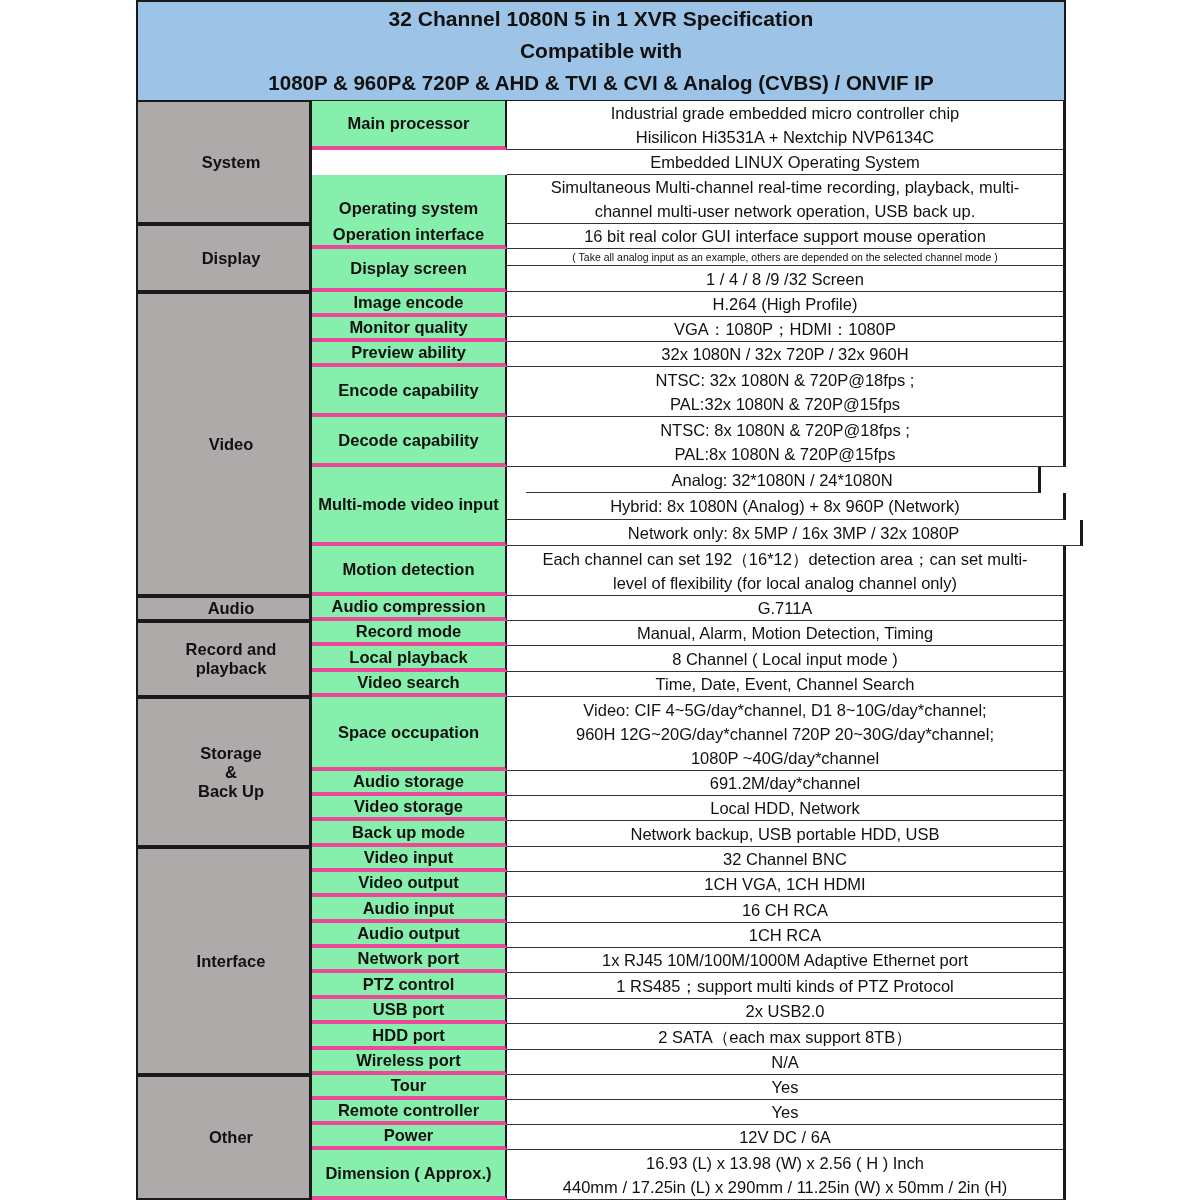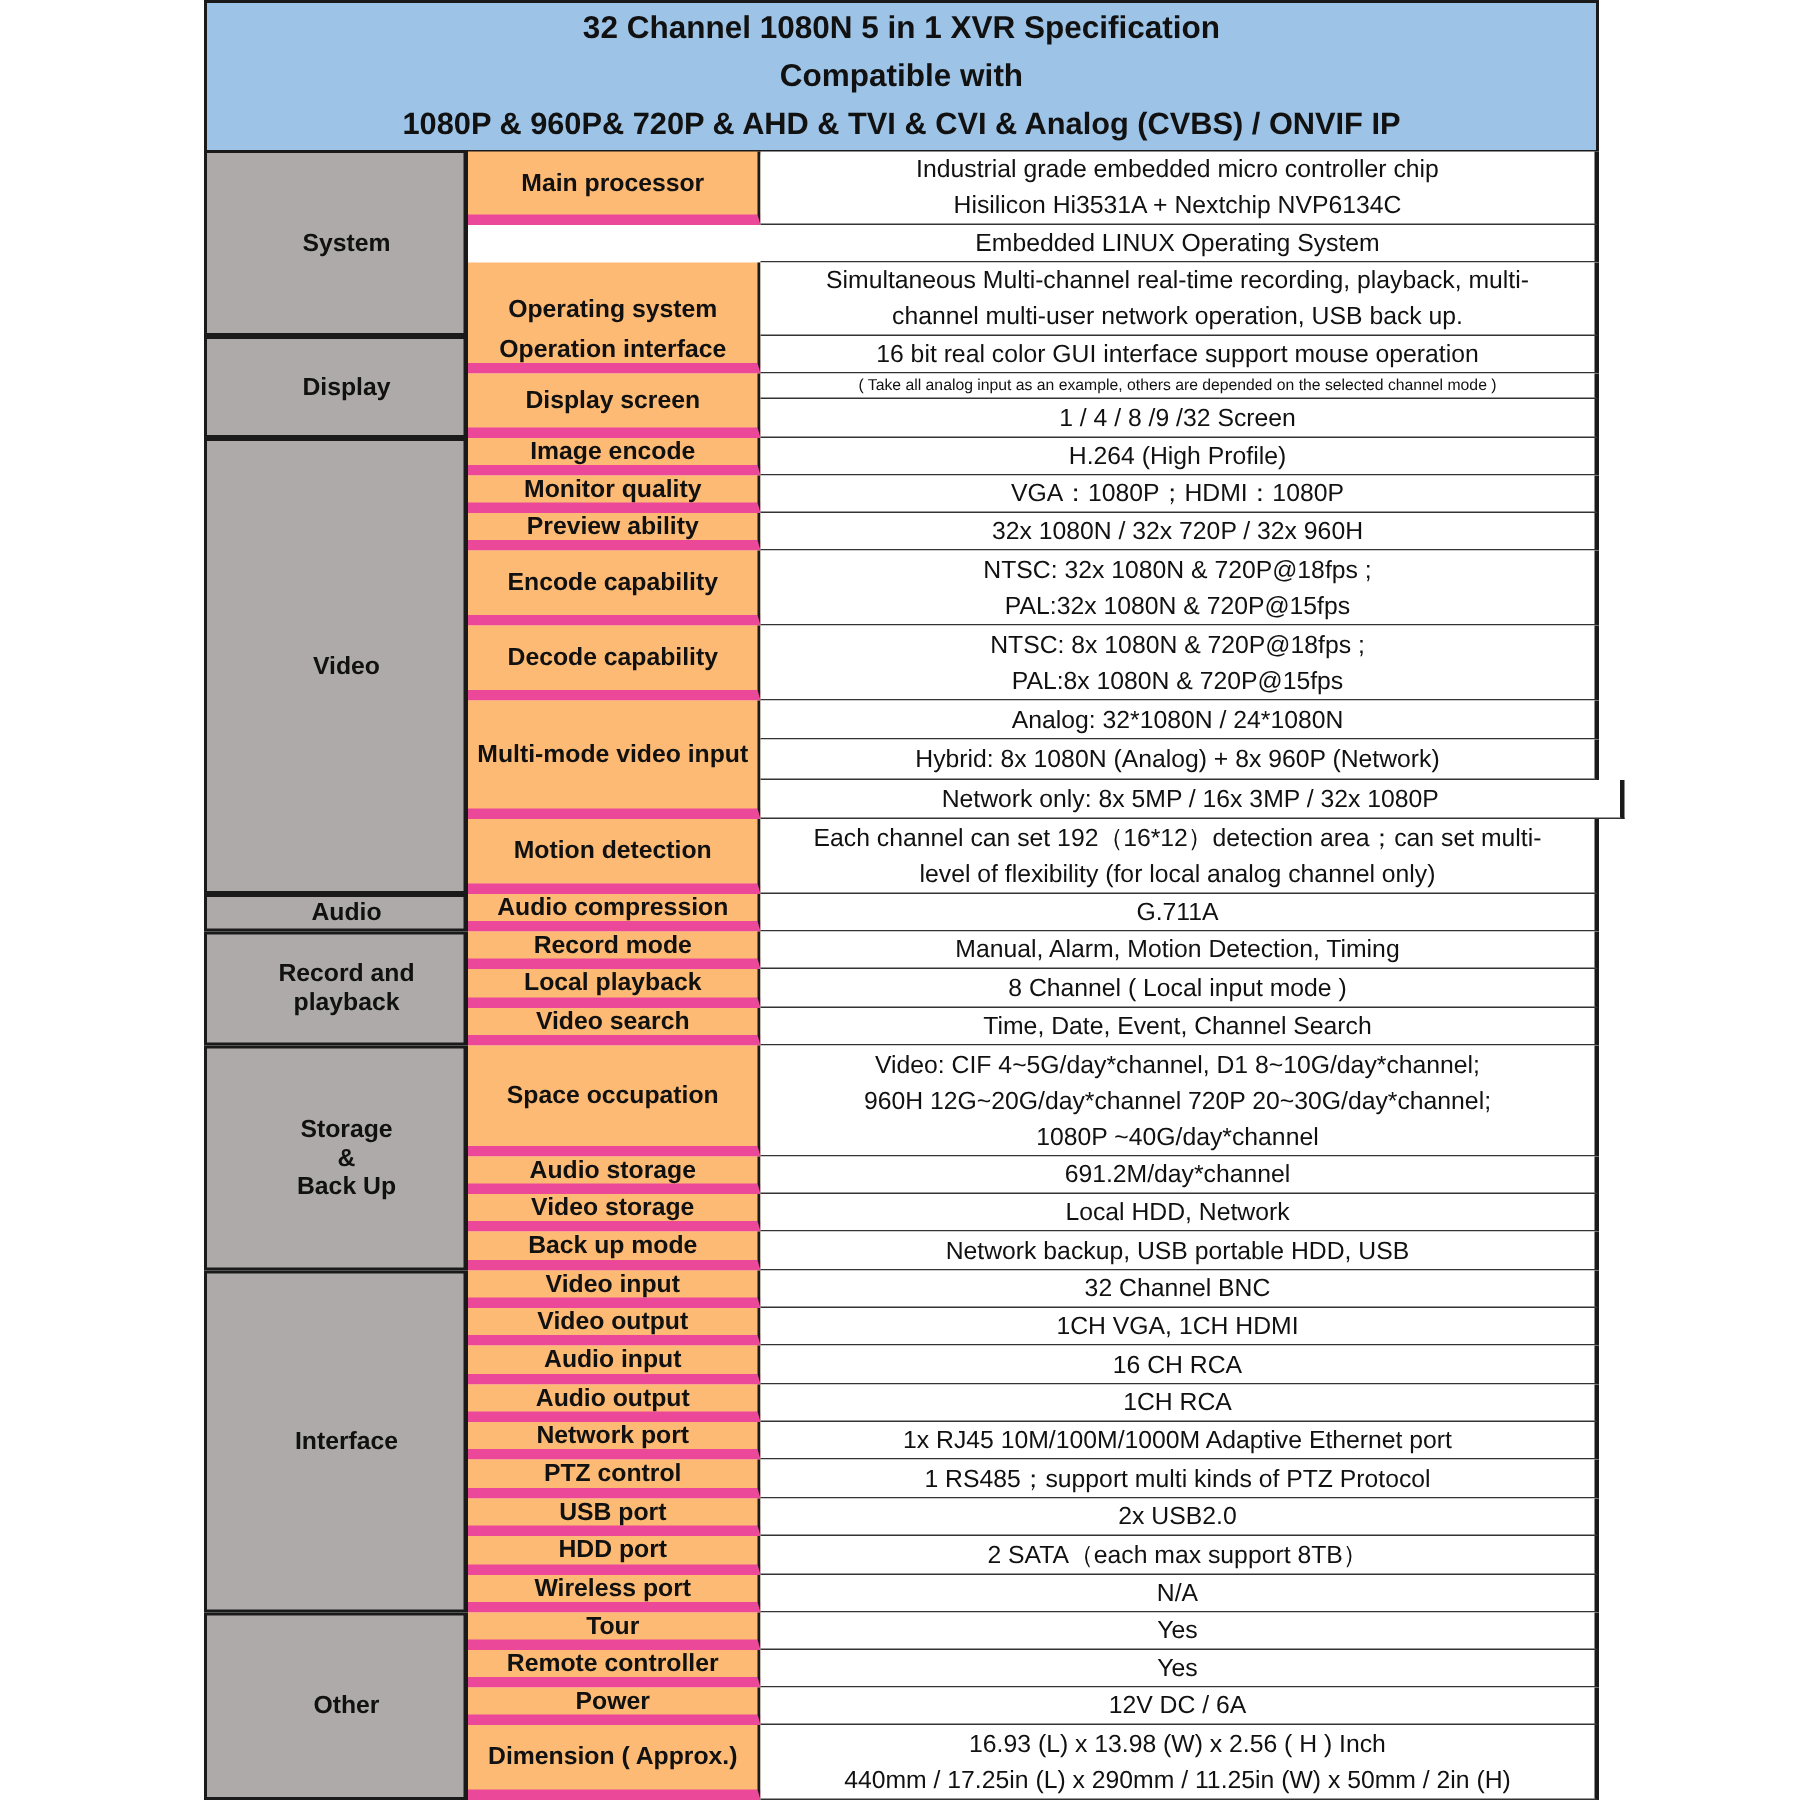--- a/index.html
+++ b/index.html
@@ -8,21 +8,21 @@
   .sheet { position: absolute; left: 136px; top: 0; width: 930px; height: 1200px; }
   .header { position: absolute; left: 0; top: 0; width: 926px; height: 98px;
             background: #9dc3e6; border: 2px solid #1a1a1a; border-bottom: 3px solid #1a1a1a;
             text-align: center; font-weight: bold; font-size: 21px; }
   .header div { height: 32px; line-height: 34px; }
   .header .t3 { font-size: 20.5px; }
   .cell { position: absolute; box-sizing: border-box; display: flex; flex-direction: column;
           justify-content: center; align-items: center; text-align: center; }
   .cat { background: #aeaaaa; font-weight: bold; font-size: 16.5px; border: 2px solid #1a1a1a;
          border-right: 3px solid #1a1a1a; padding-left: 15px; }
-  .key { background: #fdba74; font-weight: bold; font-size: 16.5px; border-bottom: 7px solid #ec4899;
+  .key { background: #86efac; font-weight: bold; font-size: 16.5px; border-bottom: 4px solid #ec4899;
          border-right: 2px solid #1a1a1a; }
   .val { background: #ffffff; font-size: 16.5px; border-bottom: 1.5px solid #333; border-right: 3px solid #1a1a1a; line-height: 24px; }
   .val.small { font-size: 10.5px; line-height: 13px; }
   .cat span, .key span, .val span { display: block; }
 </style>
 </head>
 <body>
 
 <div class="sheet">
 
@@ -103,21 +103,21 @@
   <div class="cell key" style="left:176px;top:417px;width:195px;height:50px;">
       <span>Decode capability</span>
     </div>
   <div class="cell val" style="left:371px;top:417px;width:559px;height:50px;">
     <span>NTSC: 8x 1080N &amp; 720P@18fps ;</span>
       <span>PAL:8x 1080N &amp; 720P@15fps</span>
   </div>
   <div class="cell key" style="left:176px;top:467px;width:195px;height:79px;">
       <span>Multi-mode video input</span>
     </div>
-  <div class="cell val" style="left:371px;top:467px;width:559px;height:26px;">
+  <div class="cell val" style="left:390px;top:467px;width:515px;height:26px;">
       <span>Analog: 32*1080N / 24*1080N</span>
     </div>
   <div class="cell val" style="left:371px;top:493px;width:559px;height:27px;">
       <span>Hybrid: 8x 1080N (Analog) + 8x 960P (Network)</span>
     </div>
   <div class="cell val" style="left:371px;top:520px;width:576px;height:26px;">
       <span>Network only: 8x 5MP / 16x 3MP / 32x 1080P</span>
     </div>
   <div class="cell key" style="left:176px;top:546px;width:195px;height:50px;">
       <span>Motion detection</span>

